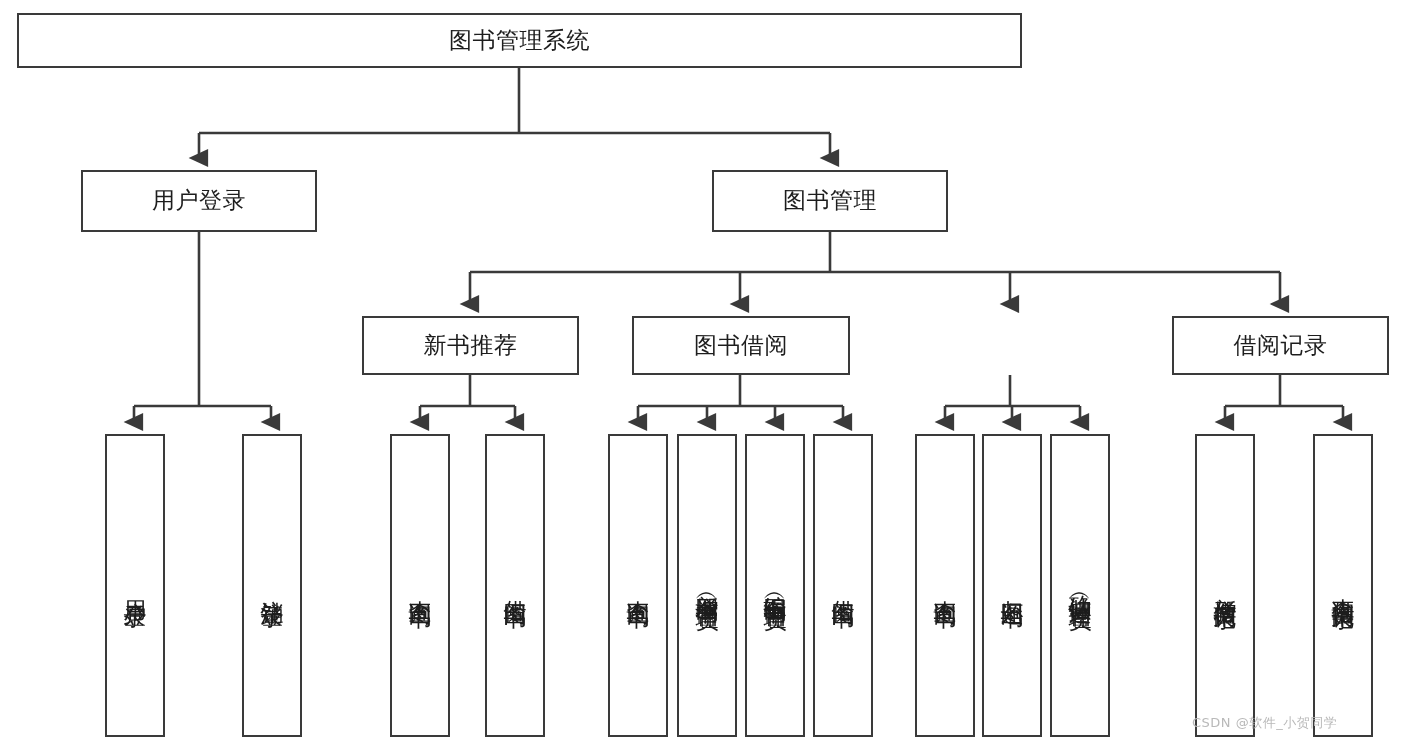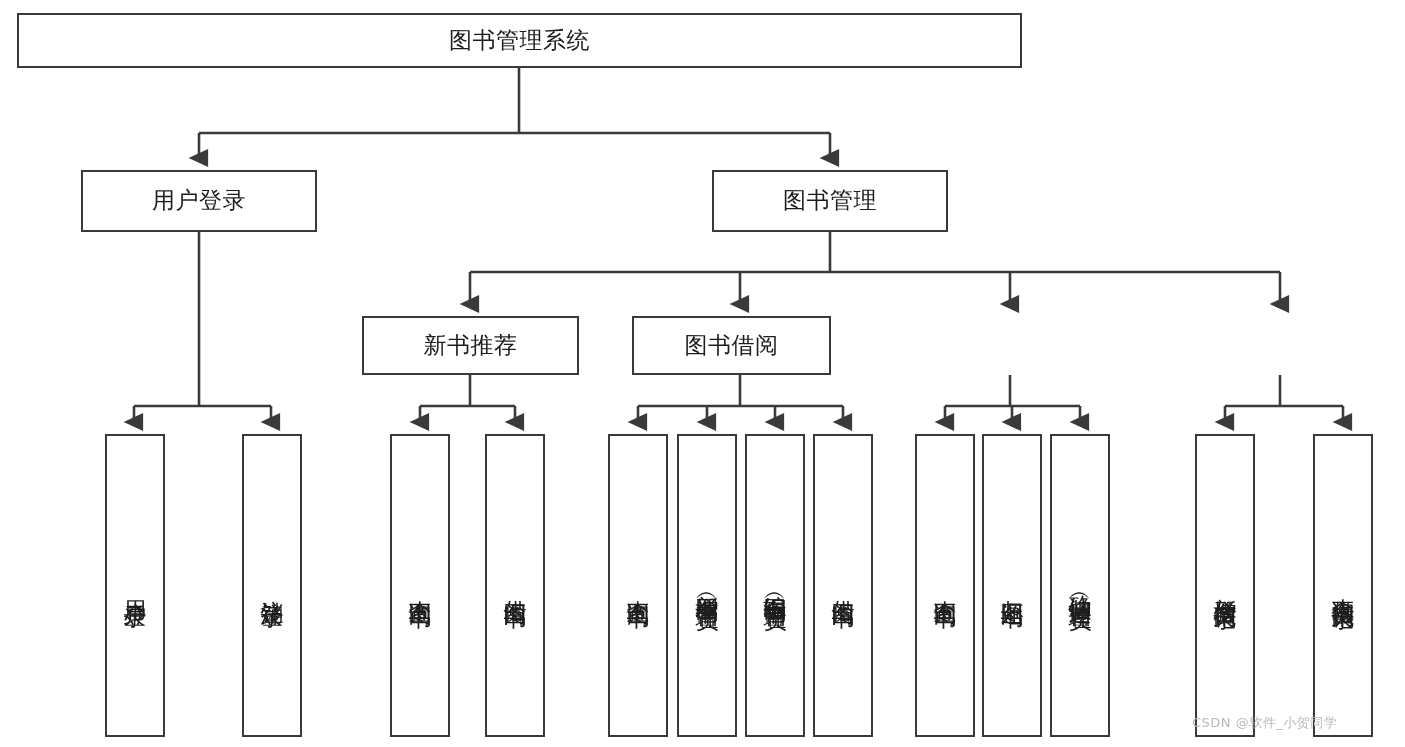--- a/index.html
+++ b/index.html
@@ -129,22 +129,25 @@
   <div class="node horiz" style="left:81px; top:170px; width:236px; height:62px;">
     <span class="label">用户登录</span>
   </div>
   <div class="node horiz" style="left:362px; top:316px; width:217px; height:59px;">
     <span class="label">新书推荐</span>
   </div>
 
   <div class="node horiz" style="left:712px; top:170px; width:236px; height:62px;">
     <span class="label">图书管理</span>
   </div>
-  <div class="node horiz" style="left:632px; top:316px; width:199px; height:59px;">
+  <div class="node horiz" style="left:632px; top:316px; width:218px; height:59px;">
     <span class="label">图书借阅</span>
+  </div>
+  <div class="node horiz" style="left:1172px; top:316px; width:217px; height:59px;">
+    <span class="label">借阅记录</span>
   </div>
 
   <div class="node vert" style="left:105px; top:434px; width:60px; height:303px;">
     <span class="label">用户登录</span>
   </div>
   <div class="node vert" style="left:242px; top:434px; width:60px; height:303px;">
     <span class="label">注销登录</span>
   </div>
 
   <div class="node vert" style="left:390px; top:434px; width:60px; height:303px;">

